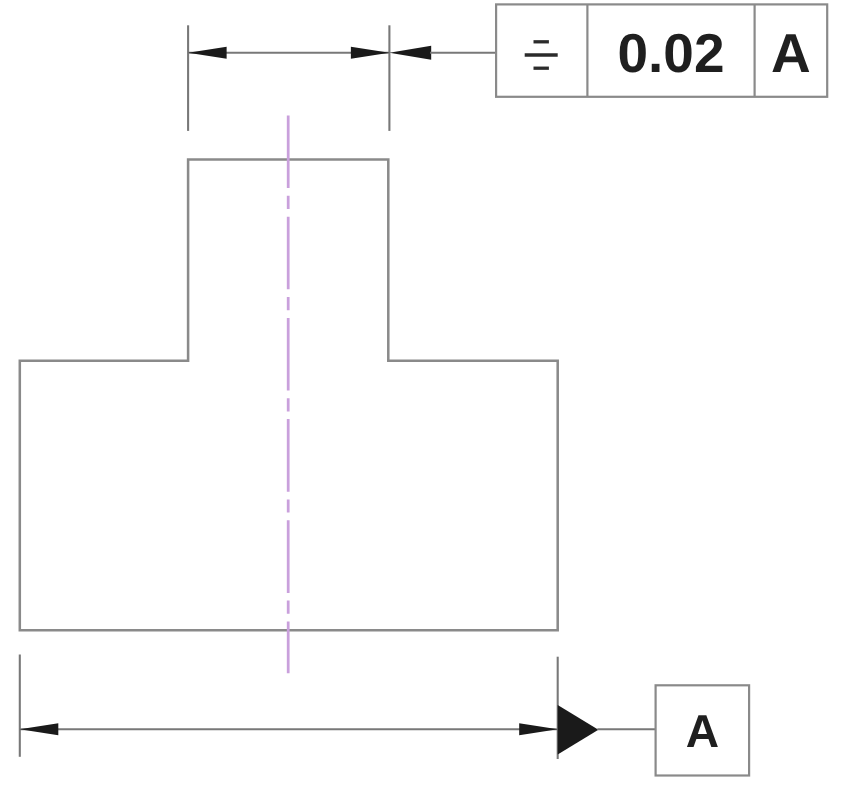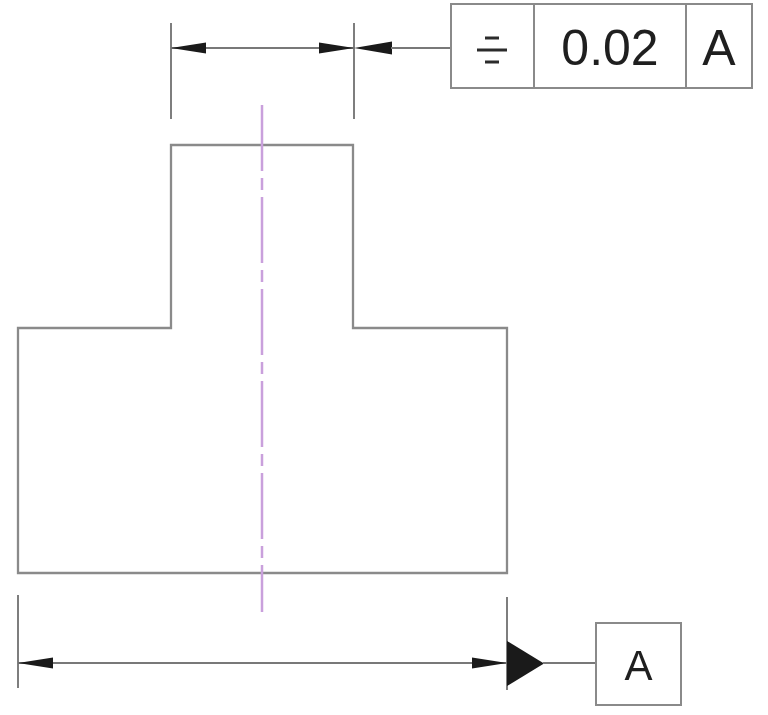--- a/index.html
+++ b/index.html
@@ -9,20 +9,21 @@
     width: 768px;
     height: 715px;
     overflow: hidden;
     font-family: "Liberation Sans", sans-serif;
   }
   .drawing-page {
     position: relative;
     width: 768px;
     height: 507px;
     background: var(--background, #ffffff);
+    font-weight: bold;
   }
   svg { display: block; }
 
   .outline      { stroke: var(--outline, #8a8a8a); stroke-width: 2.3; fill: none; }
   .frame-box    { stroke: var(--outline, #8a8a8a); stroke-width: 2;   fill: #ffffff; }
   .frame-sep    { stroke: var(--outline, #8a8a8a); stroke-width: 2; }
   .dim-line     { stroke: var(--dimension_line, #787878); stroke-width: 1.9; fill: none; }
   .ext-line     { stroke: var(--dimension_line, #787878); stroke-width: 1.9; }
   .leader-line  { stroke: var(--dimension_line, #787878); stroke-width: 1.9; }
   .arrowhead    { fill: var(--arrowhead, #1a1a1a); stroke: none; }

